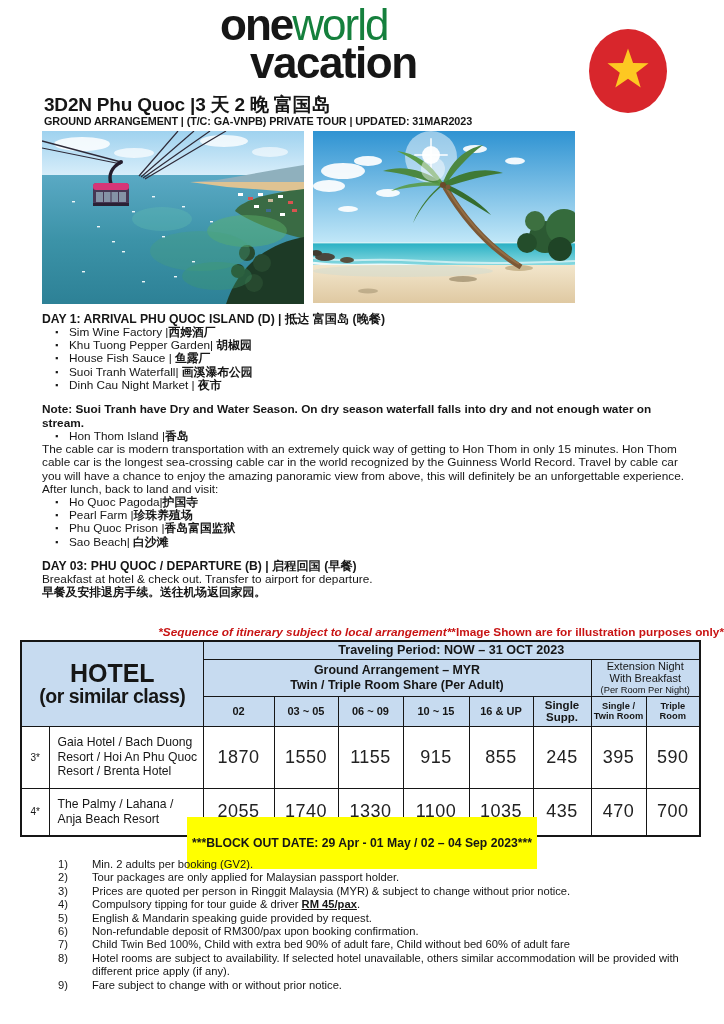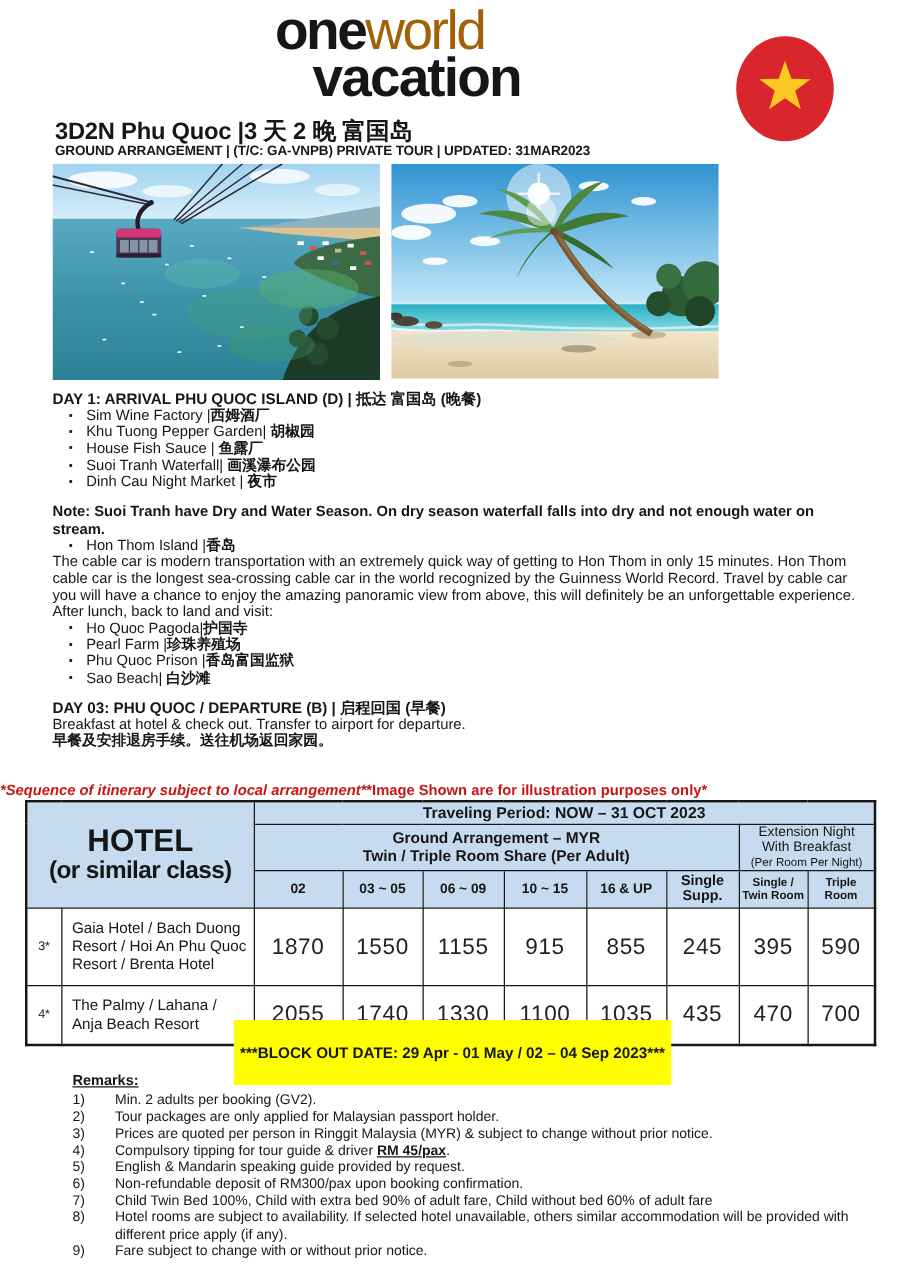--- a/index.html
+++ b/index.html
@@ -8,21 +8,21 @@
     font-family:"Liberation Sans","DejaVu Sans",sans-serif;color:#161616;
     overflow:hidden;margin:0 auto;
   }
   .abs{position:absolute;}
   .b{font-weight:bold;}
 
   
   .logo{top:4px;left:220px;line-height:0.94;letter-spacing:-2px;white-space:nowrap;}
   .logo .l1{font-size:44px;}
   .logo .one{font-weight:bold;}
-  .logo .world{font-weight:normal;color:#a16207;}
+  .logo .world{font-weight:normal;color:#15803d;}
   .logo .l2{font-size:44px;font-weight:bold;margin-left:30px;margin-top:-3px;letter-spacing:-1.5px;}
 
   
   .flag{top:28px;left:588px;}
 
   
   .title{top:92px;left:44px;font-size:19px;font-weight:bold;letter-spacing:-0.2px;}
   .subtitle{top:115px;left:44px;font-size:10.8px;font-weight:bold;letter-spacing:-0.1px;}
 
   
@@ -34,21 +34,21 @@
   .itinerary{top:312px;left:42px;width:646px;font-size:11.8px;line-height:13.2px;}
   .day-heading{font-weight:bold;font-size:12.2px;line-height:14px;}
   .mt{margin-top:10px;}
   .bullet{display:flex;}
   .bullet .bdot{width:14px;padding-left:13px;font-size:9px;flex:none;}
   .bullet .btxt{flex:1;}
   .note{margin-top:10px;font-weight:bold;line-height:14px;}
   .para{margin:0;}
 
   
-  .disclaimer{top:625px;left:0;width:724px;text-align:left;color:#c81414;
+  .disclaimer{top:625px;left:0;width:724px;text-align:right;color:#c81414;
     font-weight:bold;font-size:11.8px;}
 
   
   .pricing{top:640px;left:20px;}
   table.pt{border-collapse:collapse;table-layout:fixed;width:679px;border:2px solid #161616;}
   table.pt td{border:1px solid #161616;text-align:center;vertical-align:middle;padding:0;overflow:hidden;}
   .hb{background:#c7dbf0;}
   .hotel-head .h1{font-size:25px;font-weight:bold;line-height:26px;}
   .hotel-head .h2{font-size:19.5px;font-weight:bold;line-height:21px;letter-spacing:-0.5px;}
   .tp{font-size:12.6px;font-weight:bold;}
@@ -381,21 +381,20 @@
       </tr>
     </tbody>
       </table>
   </div>
 
   <div class="abs blockout">
     <span>***BLOCK OUT DATE: 29 Apr - 01 May / 02 – 04 Sep 2023***</span>
   </div>
 
   <div class="abs remarks">
-    <div class="rhead">Remarks:</div>
 
     <div class="ritem">
         <span class="rnum">1)</span>
         <span class="rtext"><span>Min. 2 adults per booking (GV2).</span><span class="ru"></span><span></span></span>
       </div>
     <div class="ritem">
         <span class="rnum">2)</span>
         <span class="rtext"><span>Tour packages are only applied for Malaysian passport holder.</span><span class="ru"></span><span></span></span>
       </div>
     <div class="ritem">

